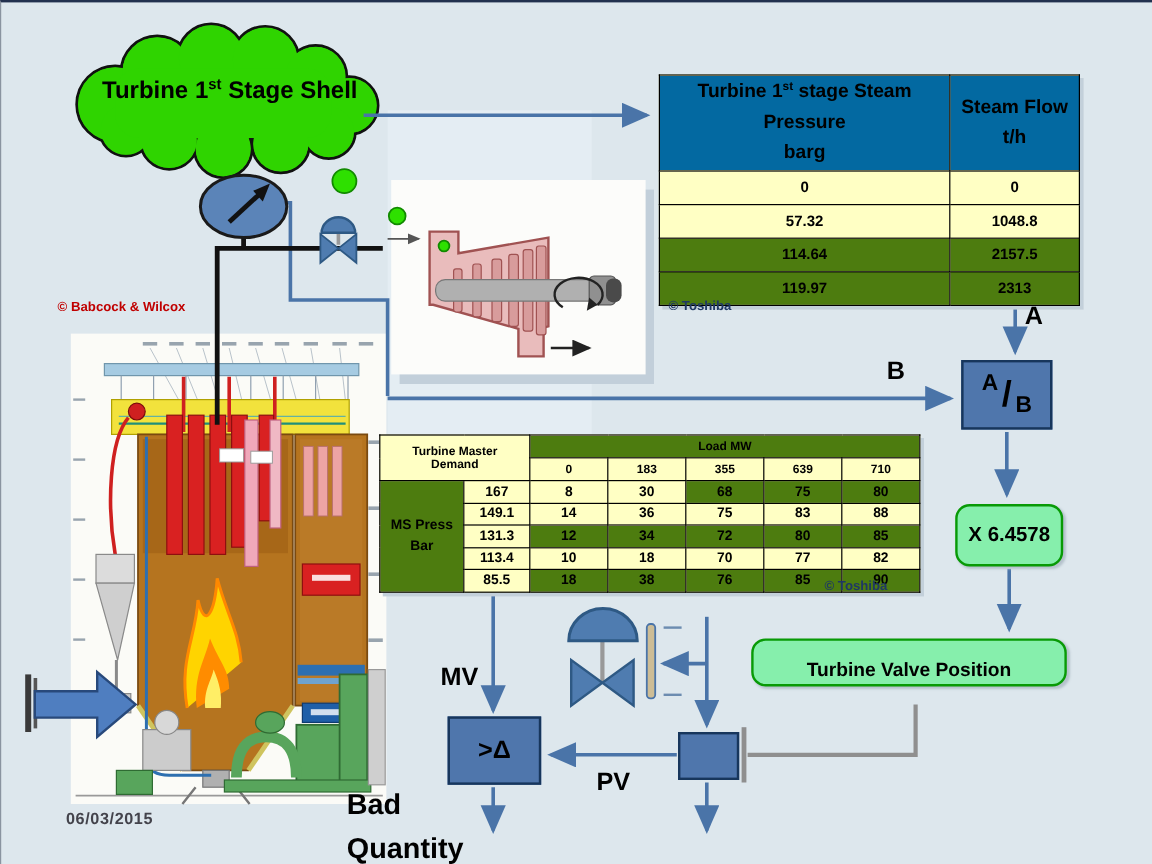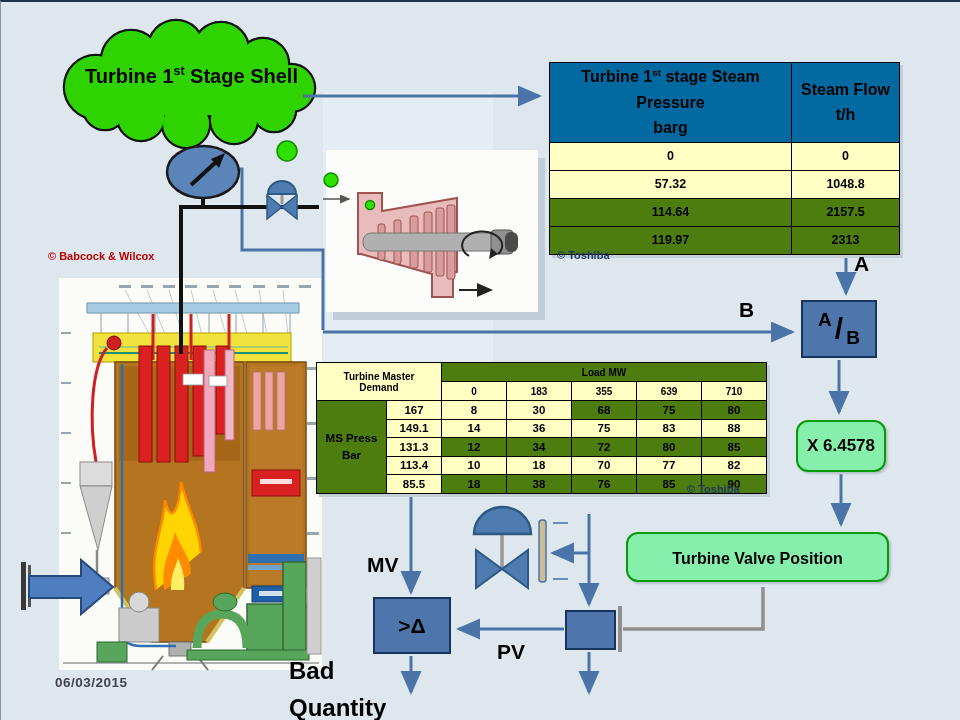--- a/index.html
+++ b/index.html
@@ -413,17 +413,17 @@
     <div>Bad</div>
     <div>Quantity</div>
   </div>
 
   <div class="abs blue-box ab-box" style="left:800px;top:298px;width:76px;height:58px;z-index:2;">
     <span class="ab-a">A</span>
     <span class="ab-slash">/</span>
     <span class="ab-b">B</span>
   </div>
   <div class="abs green-box" style="left:795px;top:418px;width:90px;height:52px;line-height:48px;font-size:17px;z-index:2;">X 6.4578</div>
-  <div class="abs green-box" style="left:625px;top:530px;width:263px;height:50px;line-height:50px;font-size:16px;z-index:2;">Turbine Valve Position</div>
+  <div class="abs green-box" style="left:625px;top:530px;width:263px;height:40px;line-height:50px;font-size:16px;z-index:2;">Turbine Valve Position</div>
   <div class="abs blue-box delta-box" style="left:372px;top:595px;width:78px;height:57px;z-index:2;">&gt;Δ</div>
   <div class="abs blue-box" style="left:564px;top:608px;width:51px;height:40px;z-index:2;"></div>
 
 </div>
 
 </body></html>

